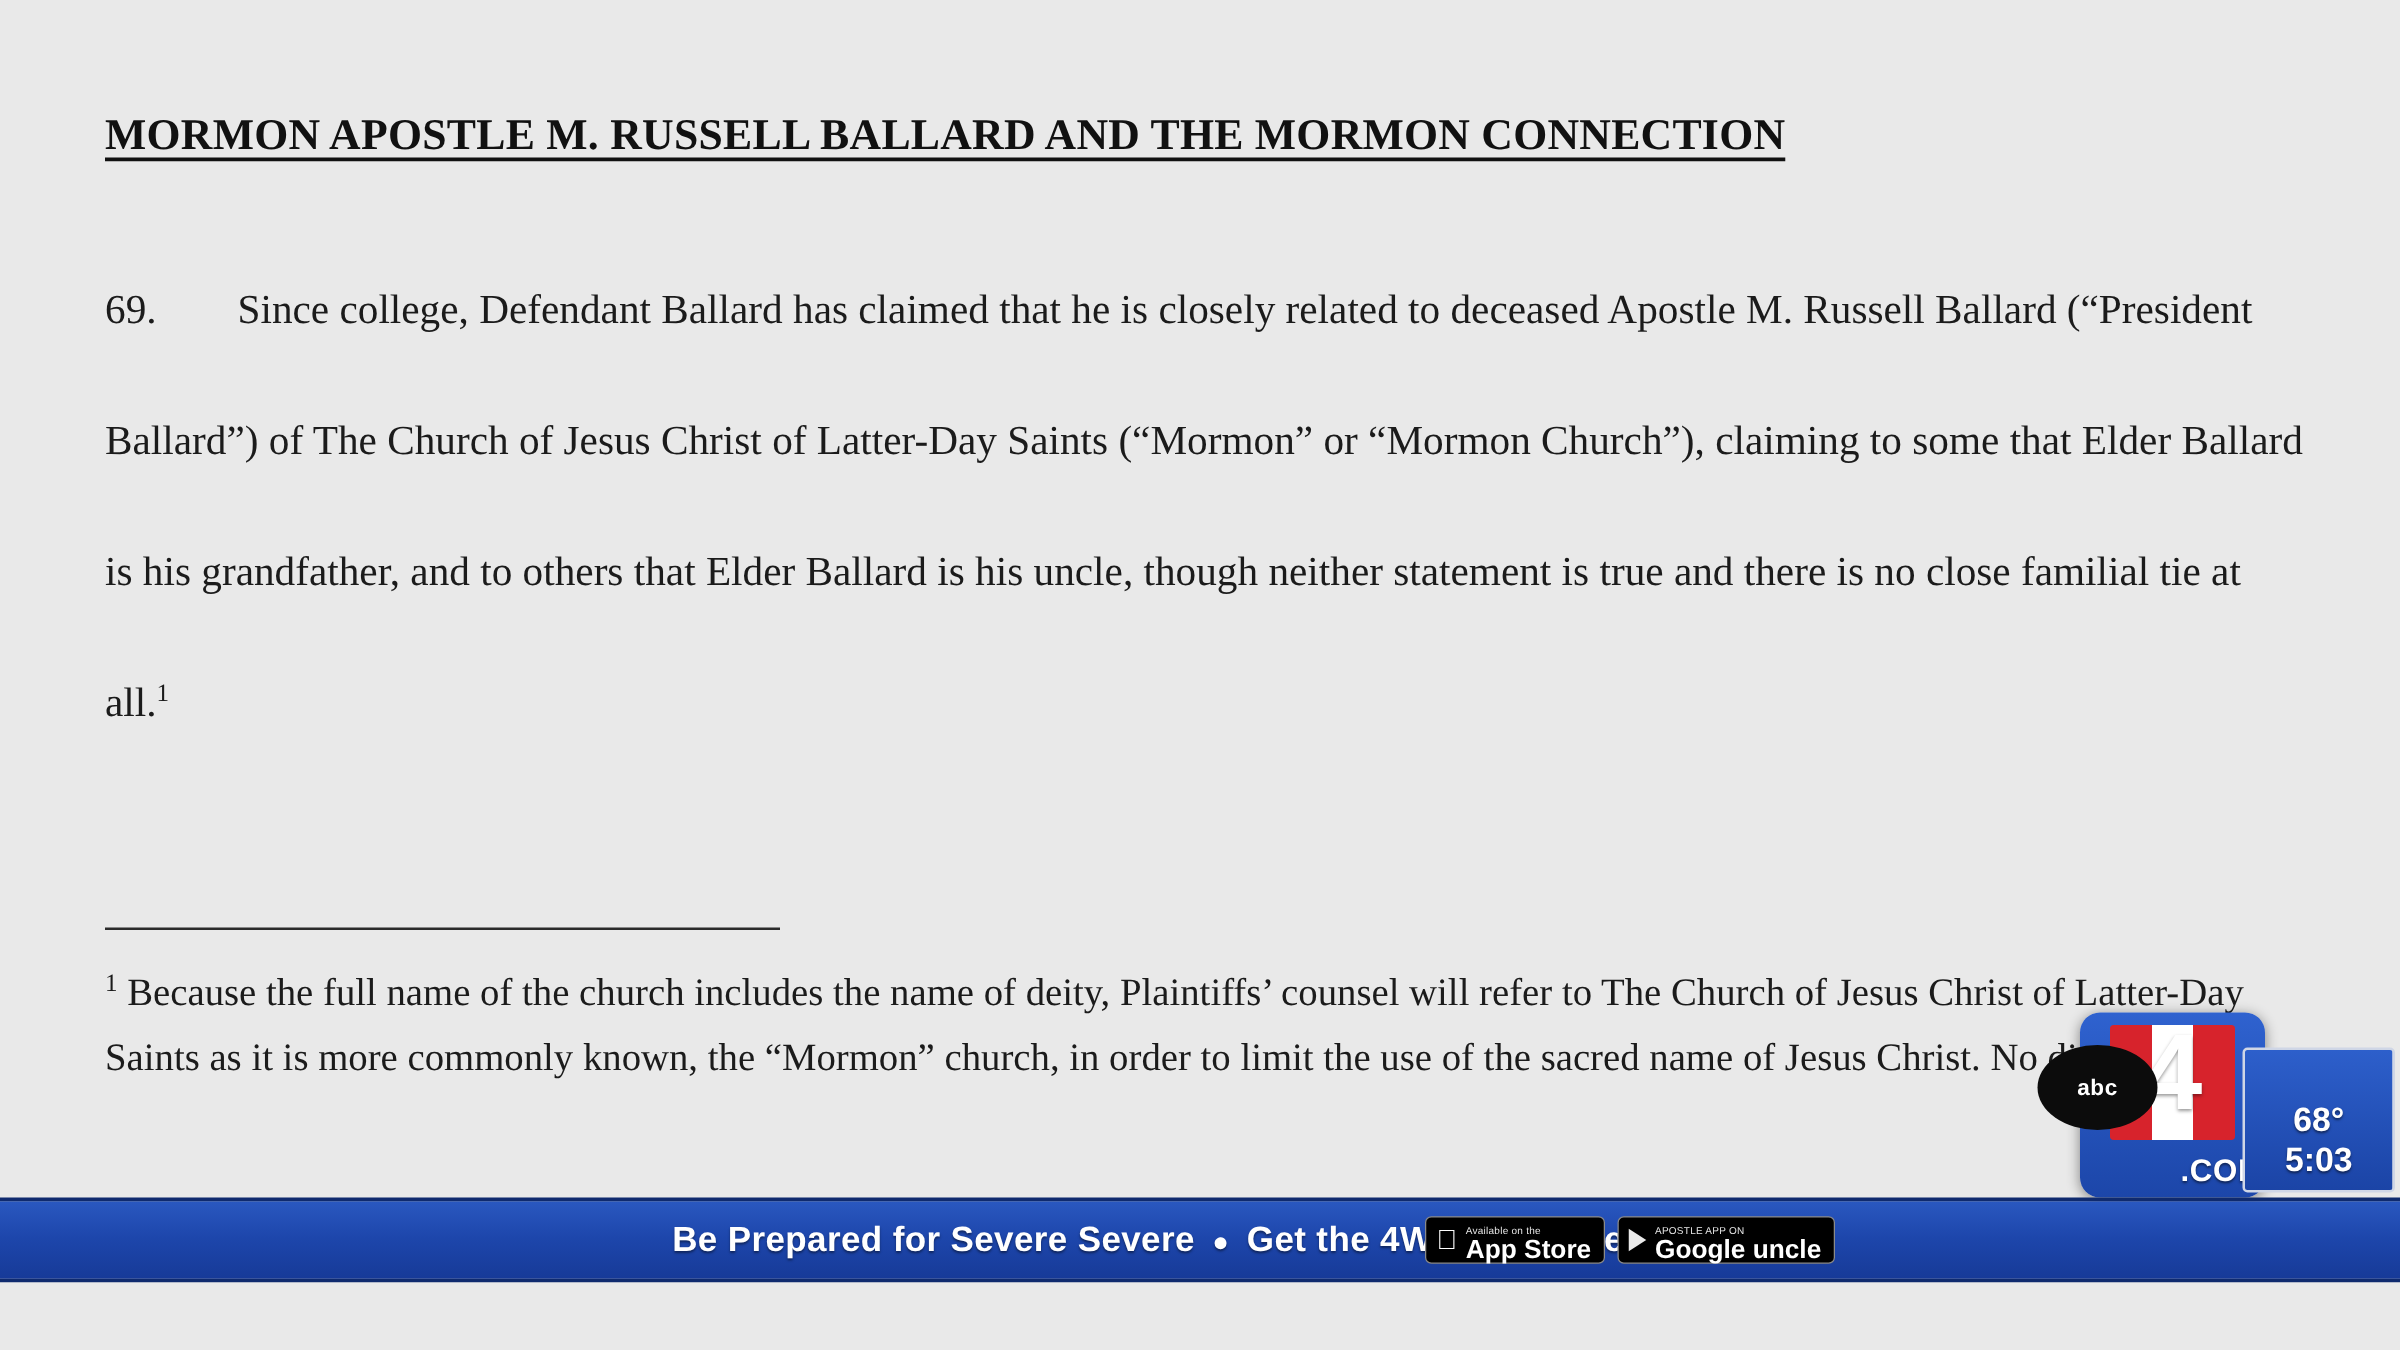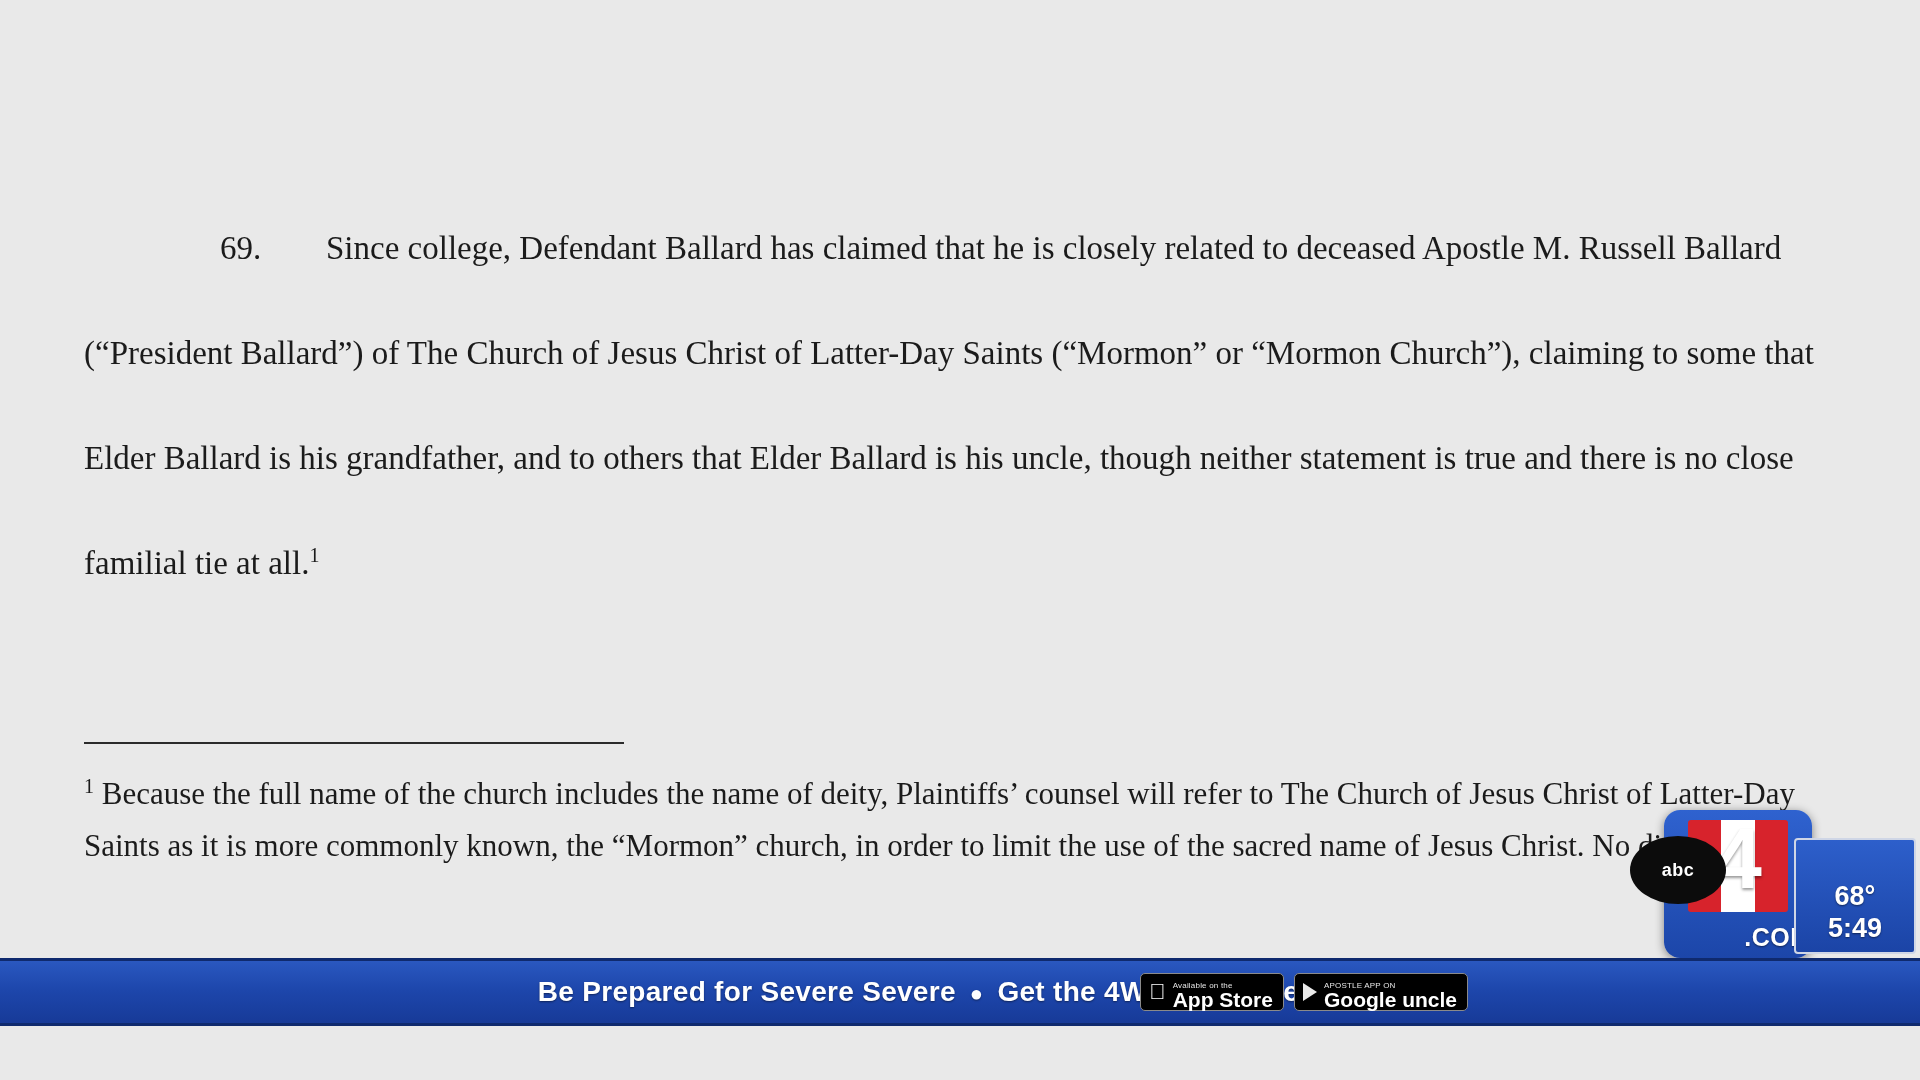--- a/index.html
+++ b/index.html
@@ -55,21 +55,20 @@
     width: 1760px;
     font-size: 33px;
     line-height: 105px;
     color: #1b1b1b;
     text-align: left;
   }
 
   .doc-body .para-num {
     display: inline-block;
     width: 50px;
-    margin-left: 136px;
   }
   .doc-body .para-gap {
     display: inline-block;
     width: 56px;
   }
 
   .sup {
     font-size: 20px;
     vertical-align: super;
     line-height: 0;
@@ -288,20 +287,21 @@
     background: #e9e9e9;
   }
 </style>
 </head>
 <body>
 
 <div id="screen">
 
   <div id="doc">
 
+    <div class="doc-heading">MORMON APOSTLE M. RUSSELL BALLARD AND THE MORMON CONNECTION</div>
 
     <div class="doc-body">
       <span class="para-num">69.</span><span class="para-gap"></span><span>Since college, Defendant Ballard has claimed that he is closely related to deceased Apostle M. Russell Ballard (“President Ballard”) of The Church of Jesus Christ of Latter-Day Saints (“Mormon” or “Mormon Church”), claiming to some that Elder Ballard is his grandfather, and to others that Elder Ballard is his uncle, though neither statement is true and there is no close familial tie at all.</span><span class="sup">1</span>
     </div>
 
     <div class="footnote-rule"></div>
 
     <div class="footnote">
       <span class="sup">1</span>
       <span>Because the full name of the church includes the name of deity, Plaintiffs’ counsel will refer to The Church of Jesus Christ of Latter-Day Saints as it is more commonly known, the “Mormon” church, in order to limit the use of the sacred name of Jesus Christ. No disrespect is</span>
@@ -312,21 +312,21 @@
     <div class="flag"></div>
     <div class="four">4</div>
     <div class="abc-oval">
       <span>abc</span>
     </div>
     <div class="dotcom">.COM</div>
   </div>
 
   <div id="weather-bug">
     <div class="temp">68°</div>
-    <div class="clock">5:49</div>
+    <div class="clock">5:03</div>
   </div>
 
   <div id="ticker">
     <div class="ticker-text">
       <span>Be Prepared for Severe Severe</span><span class="ticker-dot">●</span><span>Get the 4Warn Weather App!</span>
     </div>
 
     <div class="badges">
       <div class="store-badge">
         <span class="glyph"></span>

